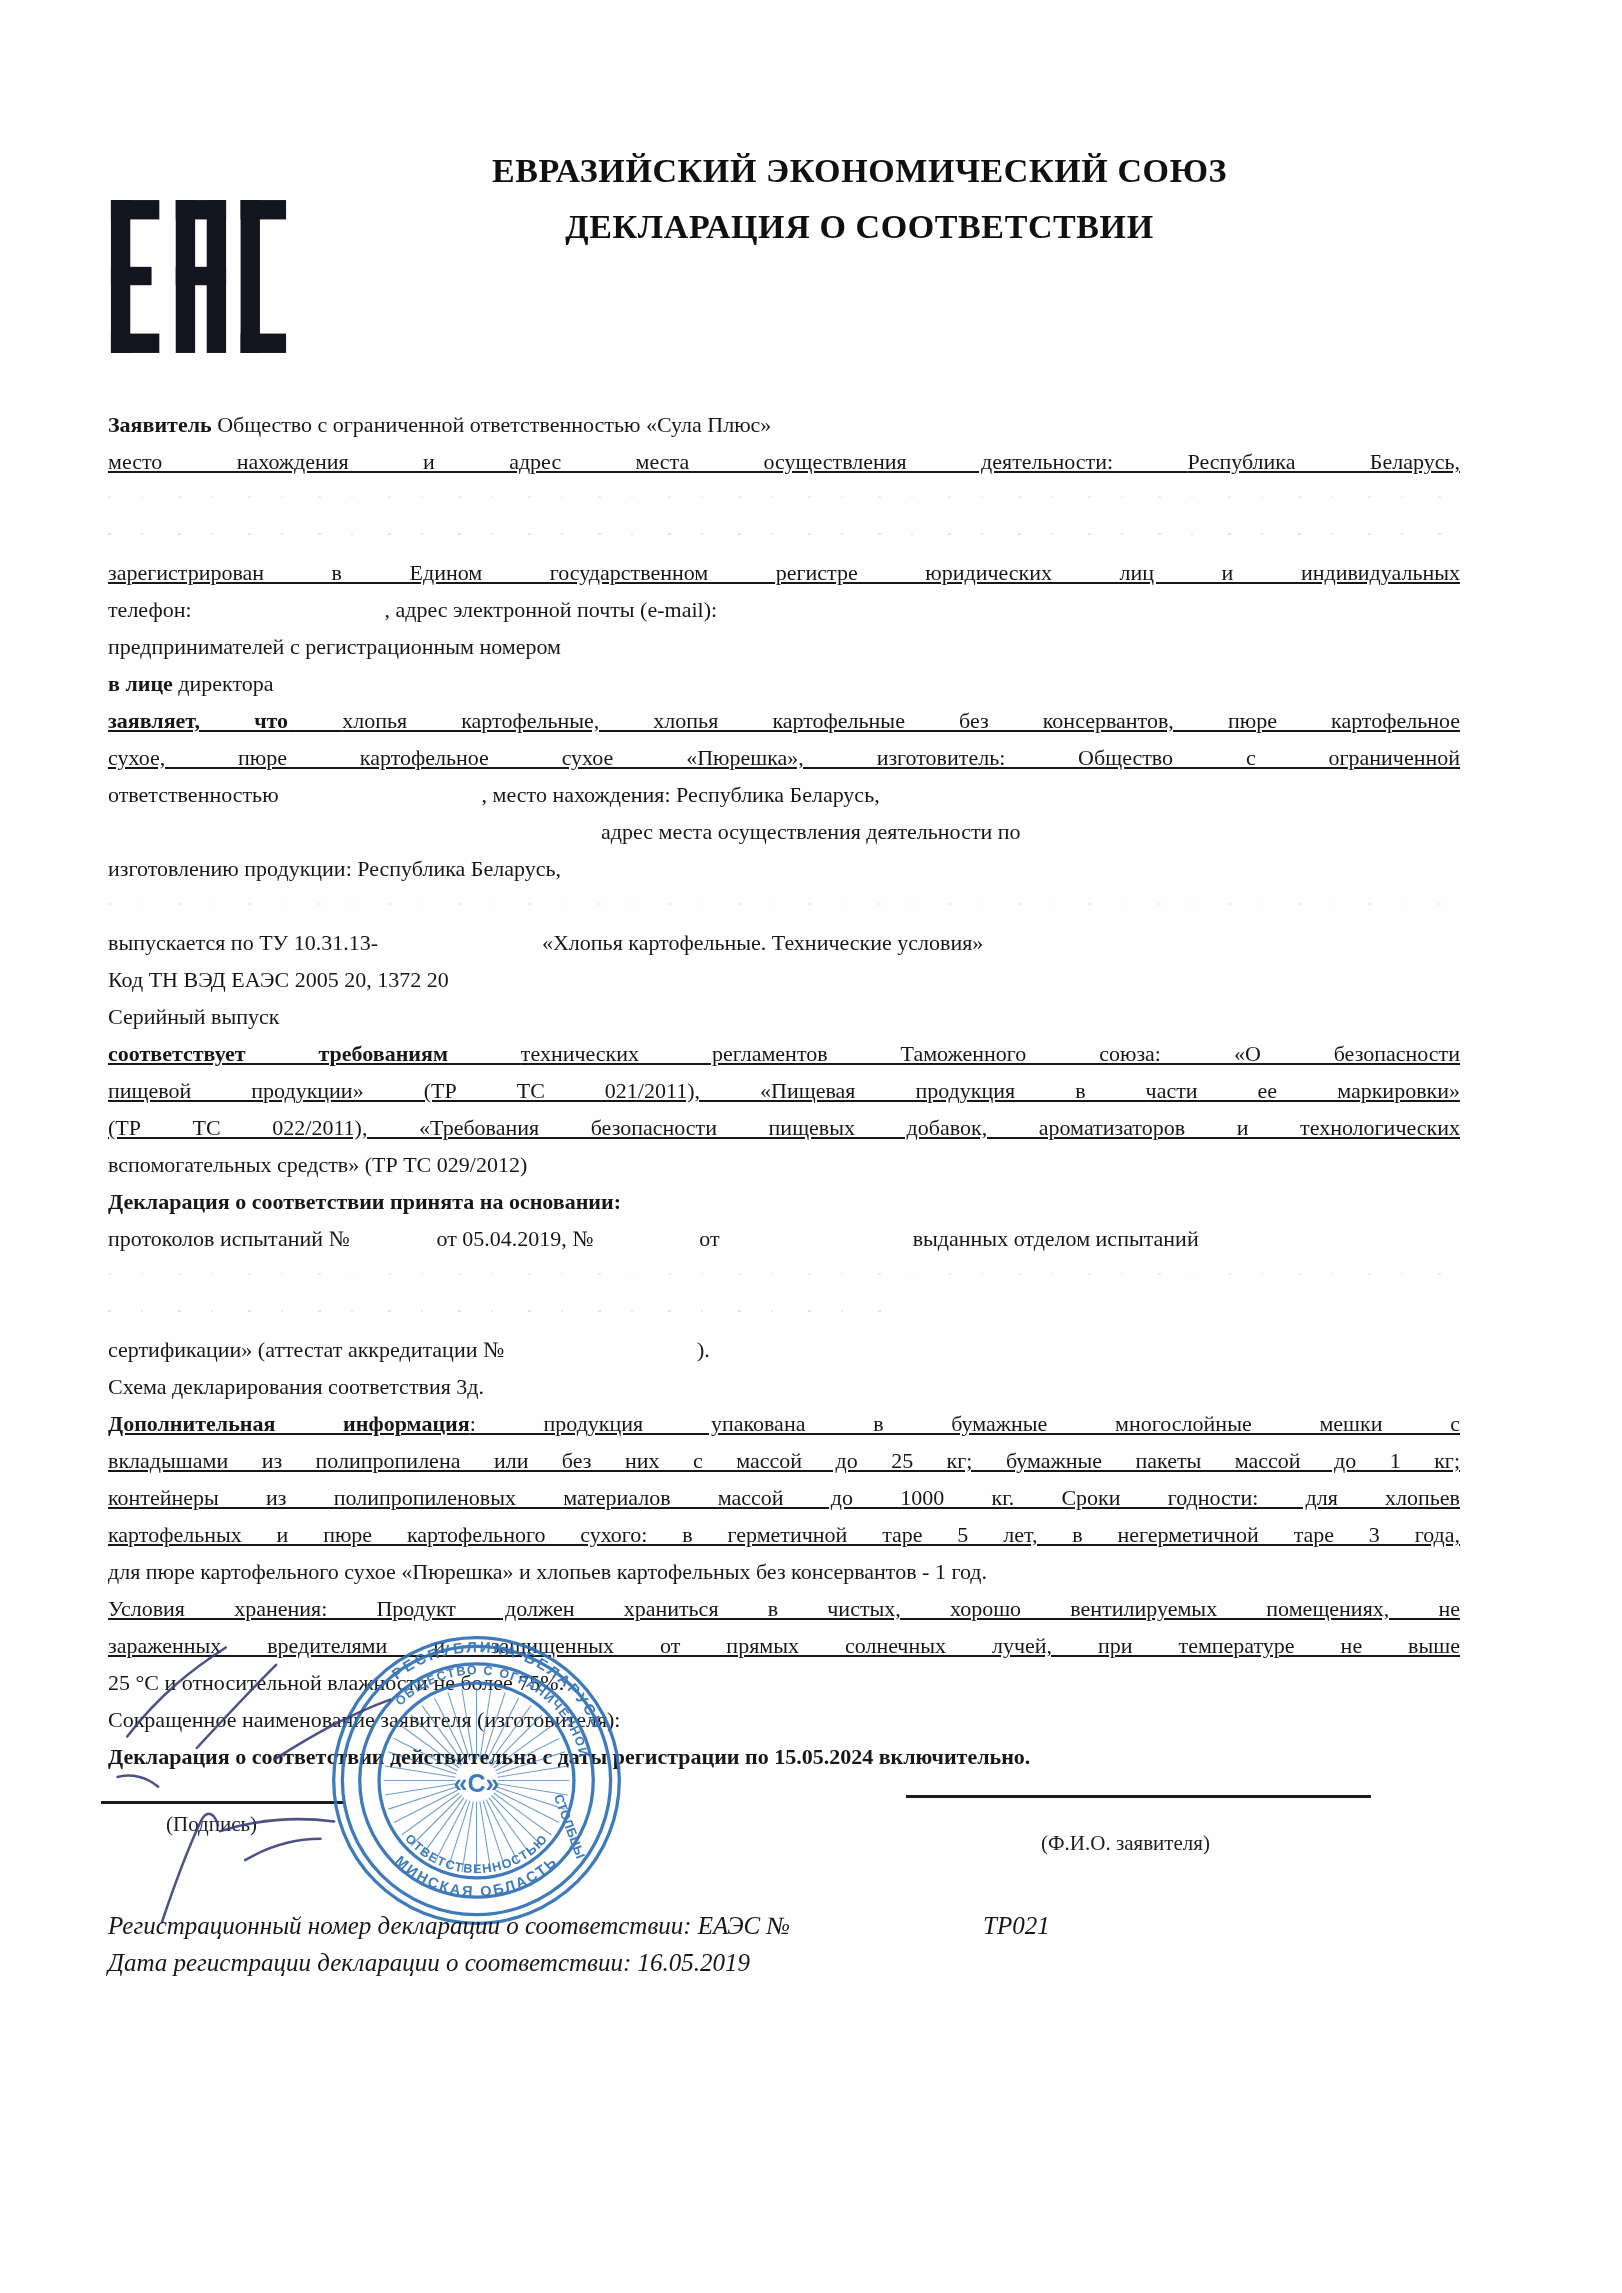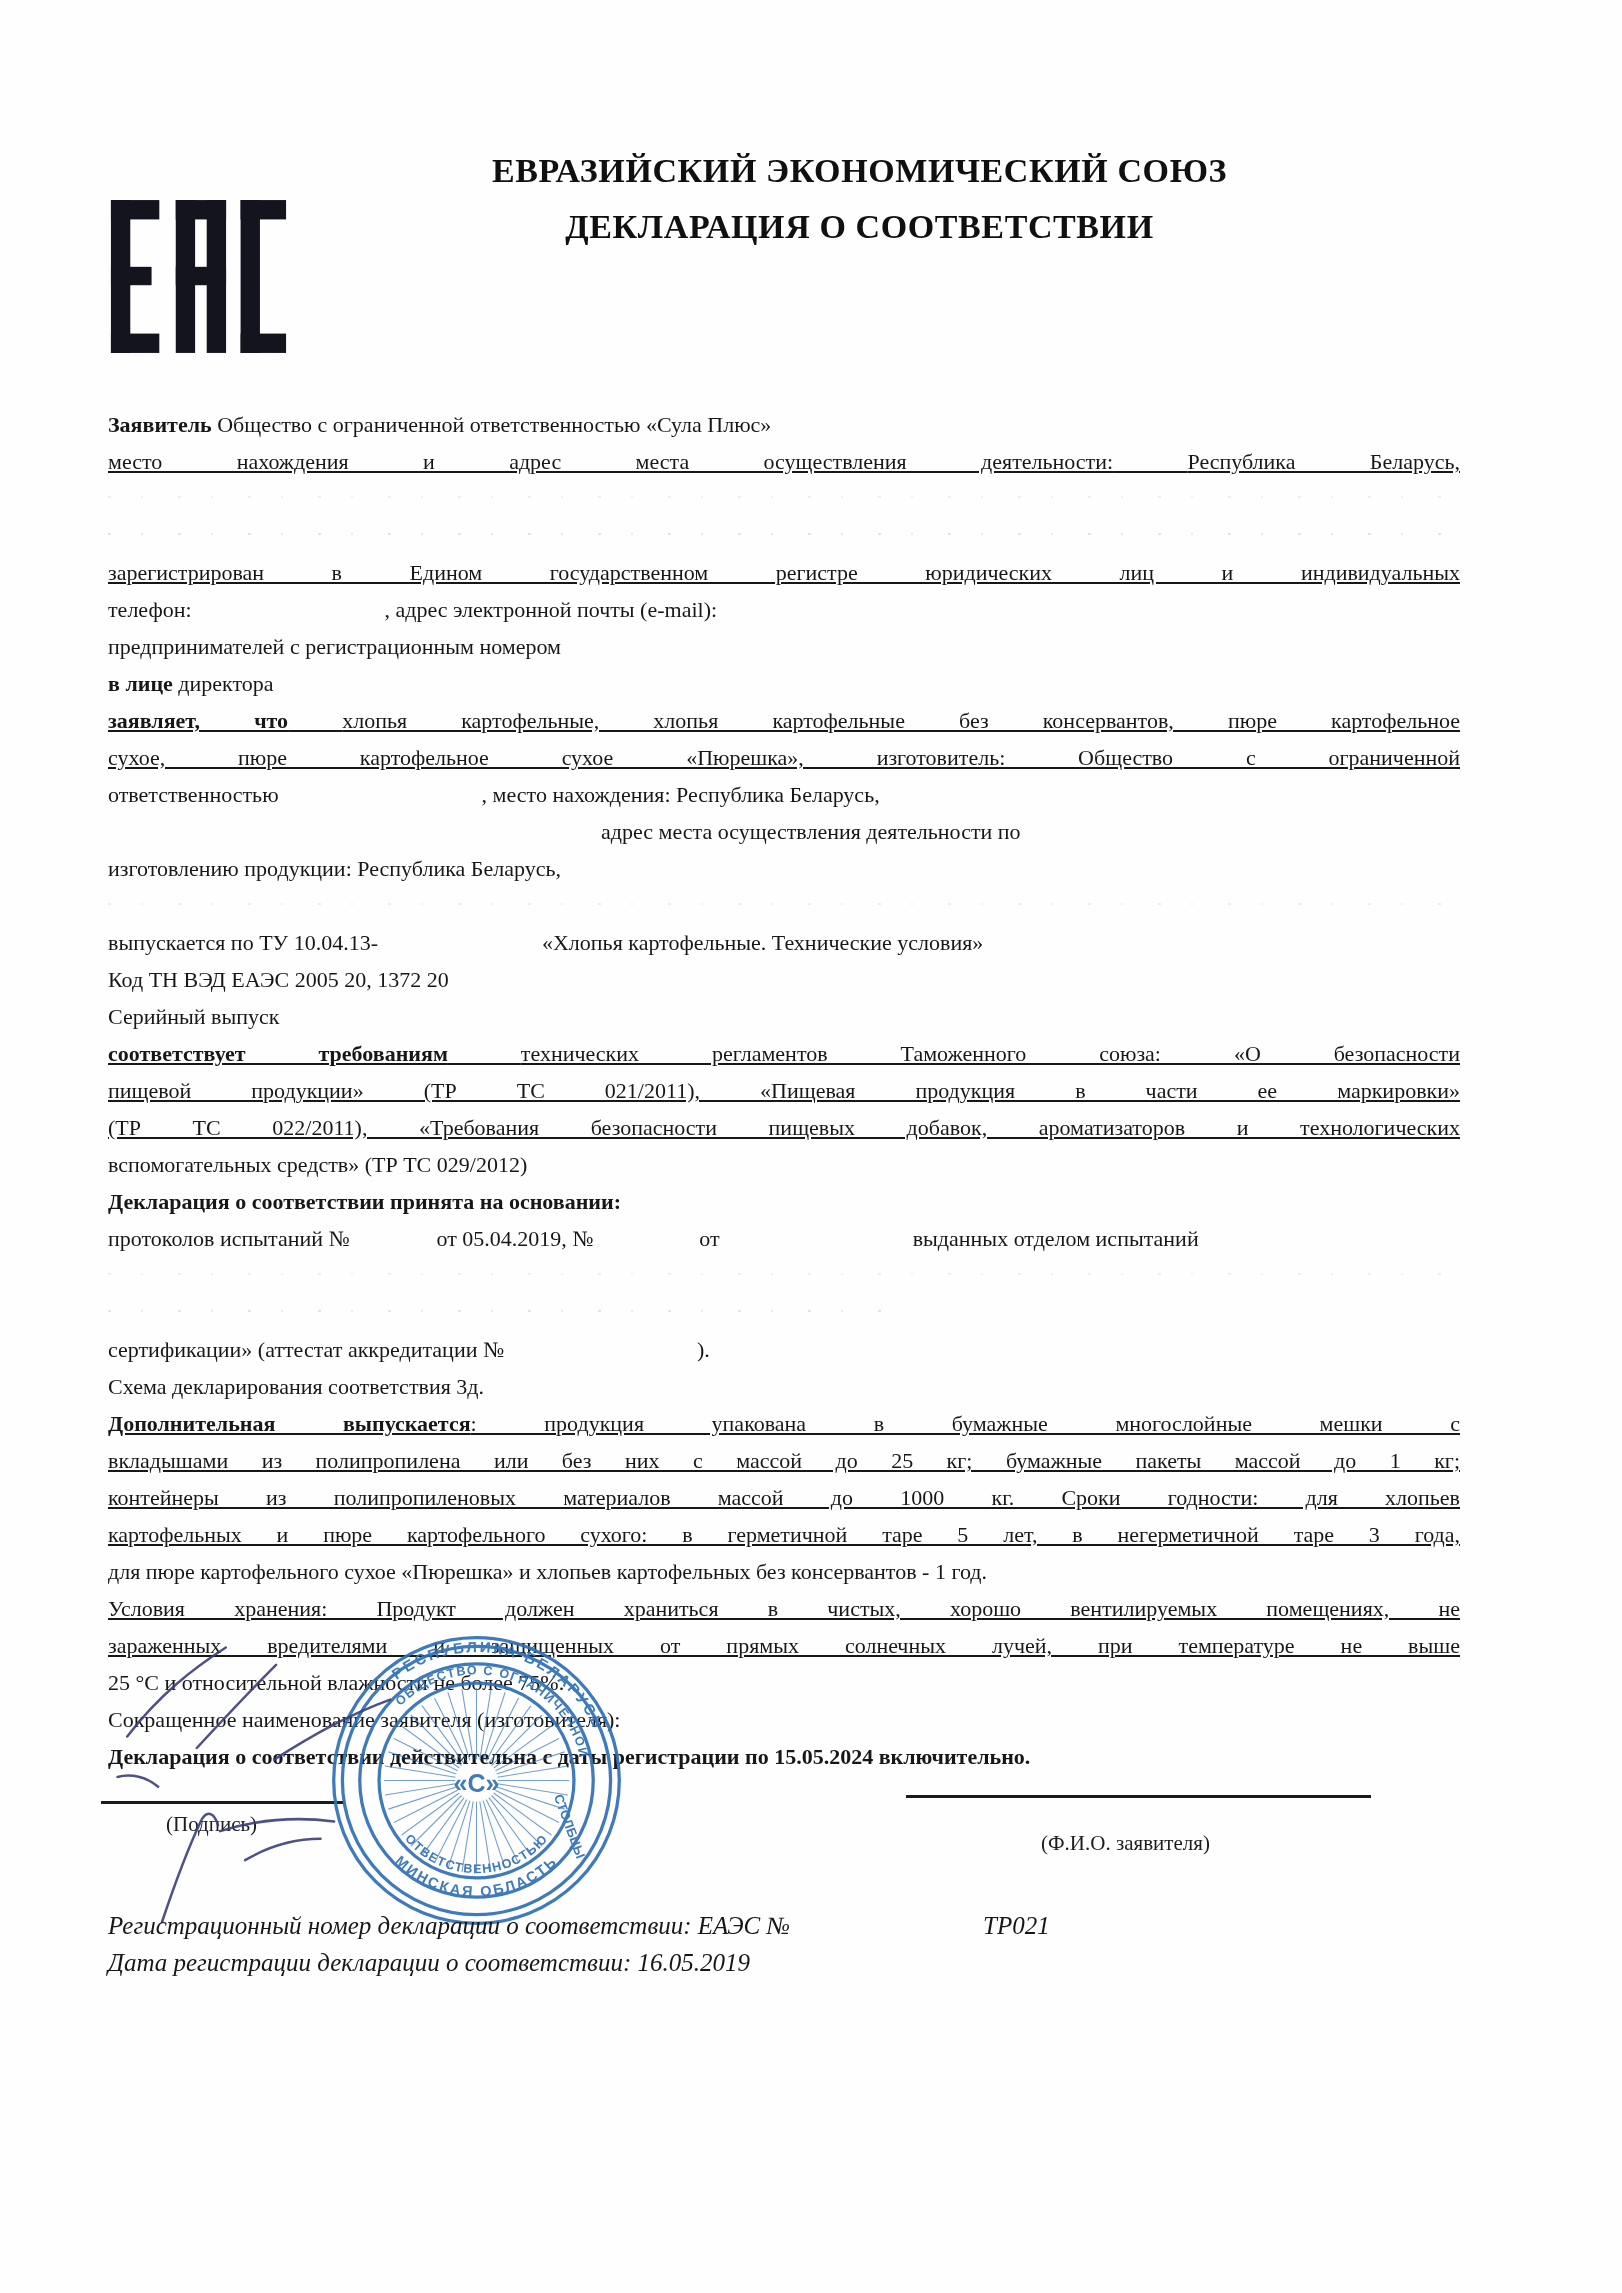--- a/index.html
+++ b/index.html
@@ -238,21 +238,21 @@
     <div class="para j">сухое, пюре картофельное сухое «Пюрешка», изготовитель: Общество с ограниченной</div>
 
     <div class="ln"><span>ответственностью</span><span class="blank w210"></span><span>, место нахождения: Республика Беларусь,</span></div>
 
     <div class="ln"><span class="blank w130"></span><span class="blank w290"></span><span class="blank w90"></span><span>адрес места осуществления деятельности по</span></div>
 
     <div class="ln"><span>изготовлению продукции: Республика Беларусь,</span><span class="blank w290"></span></div>
 
     <div class="erased vlight"></div>
 
-    <div class="ln"><span>выпускается по ТУ 10.04.13-</span><span class="blank w170"></span><span>«Хлопья картофельные. Технические условия»</span></div>
+    <div class="ln"><span>выпускается по ТУ 10.31.13-</span><span class="blank w170"></span><span>«Хлопья картофельные. Технические условия»</span></div>
 
     <div class="ln">Код ТН ВЭД ЕАЭС 2005 20, 1372 20</div>
     <div class="ln">Серийный выпуск</div>
 
     <div class="para j"><b>соответствует требованиям</b> <span>технических регламентов Таможенного союза: «О безопасности</span></div>
 
     <div class="para j">пищевой продукции» (ТР ТС 021/2011), «Пищевая продукция в части ее маркировки»</div>
     <div class="para j">(ТР ТС 022/2011), «Требования безопасности пищевых добавок, ароматизаторов и технологических</div>
     <div class="ln">вспомогательных средств» (ТР ТС 029/2012)</div>
 
@@ -260,21 +260,21 @@
 
     <div class="ln"><span>протоколов испытаний №</span><span class="blank w90"></span><span>от 05.04.2019, №</span><span class="blank w110"></span><span>от</span><span class="blank w200"></span><span>выданных отделом испытаний</span></div>
 
     <div class="erased vlight"></div>
     <div class="erased light partial"></div>
 
     <div class="ln"><span>сертификации» (аттестат аккредитации №</span><span class="blank w200"></span><span>).</span></div>
 
     <div class="ln">Схема декларирования соответствия 3д.</div>
 
-    <div class="para j"><b>Дополнительная выпускается</b><span>: продукция упакована в бумажные многослойные мешки с</span></div>
+    <div class="para j"><b>Дополнительная информация</b><span>: продукция упакована в бумажные многослойные мешки с</span></div>
 
     <div class="para j">вкладышами из полипропилена или без них с массой до 25 кг; бумажные пакеты массой до 1 кг;</div>
     <div class="para j">контейнеры из полипропиленовых материалов массой до 1000 кг. Сроки годности: для хлопьев</div>
     <div class="para j">картофельных и пюре картофельного сухого: в герметичной таре 5 лет, в негерметичной таре 3 года,</div>
     <div class="ln">для пюре картофельного сухое «Пюрешка» и хлопьев картофельных без консервантов - 1 год.</div>
 
     <div class="para j">Условия хранения: Продукт должен храниться в чистых, хорошо вентилируемых помещениях, не</div>
     <div class="para j">зараженных вредителями и защищенных от прямых солнечных лучей, при температуре не выше</div>
     <div class="ln">25 °C и относительной влажности не более 75%.</div>
 

